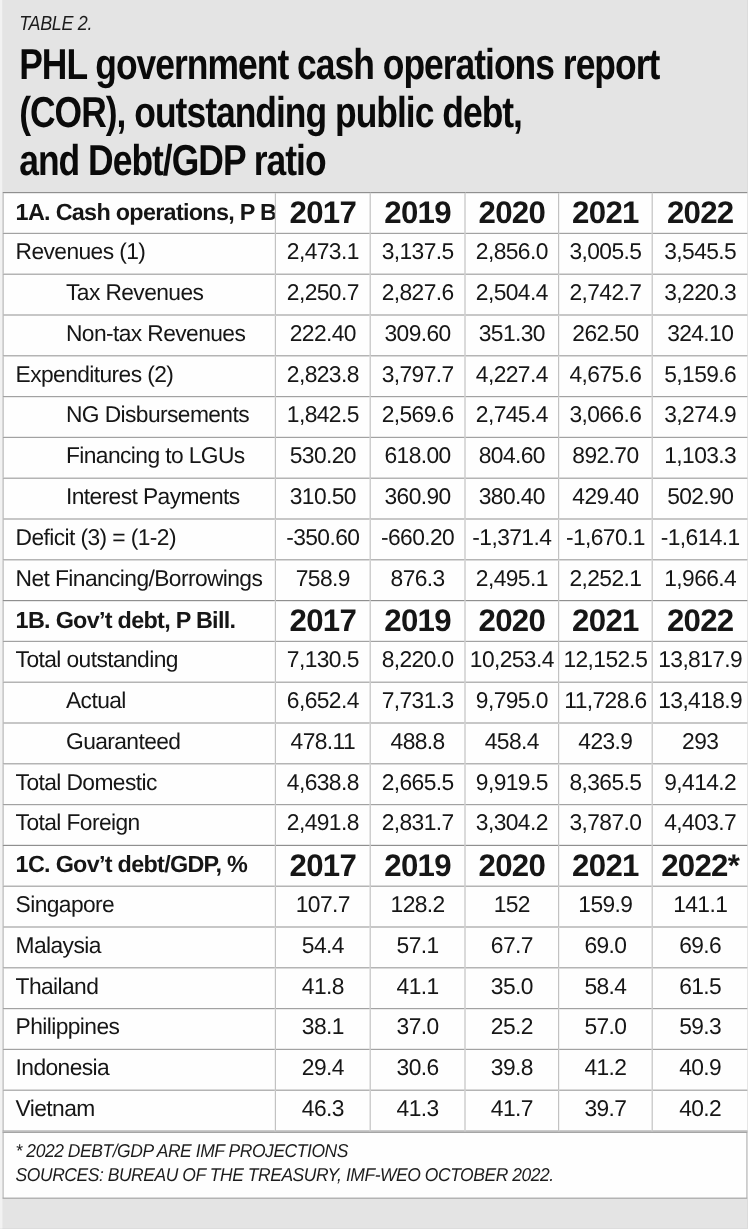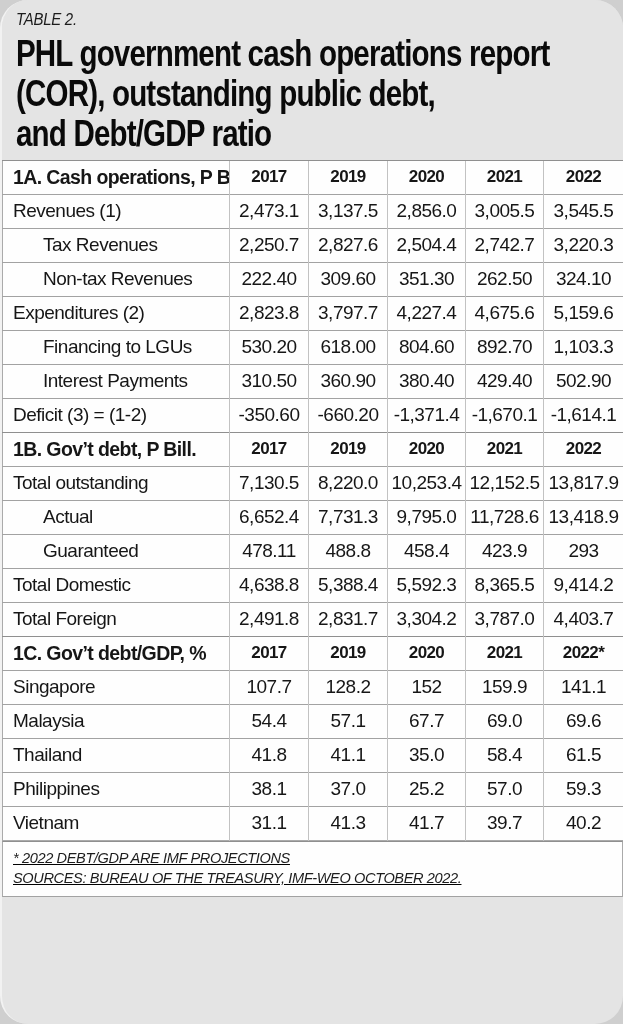--- a/index.html
+++ b/index.html
@@ -6,21 +6,20 @@
   html, body { background: #cfcfcf; }
   body { font-family: "Liberation Sans", sans-serif; }
 
   .page {
     width: 623px;
     height: 1024px;
     background: #e4e4e4;
     overflow: hidden;
     position: relative;
     border-left: 2px solid #f2f2f2;
-    border-radius: 28px;
   }
 
   
   .title-block {
     padding: 10px 16px 6px 14px;
     background: #e4e4e4;
   }
   .table-label {
     font-style: italic;
     font-size: 17px;
@@ -56,40 +55,39 @@
     color: #161616;
     border-top: 1px solid #a2a2a2;
     border-left: 1px solid #c2c2c2;
     background: #fefefe;
     vertical-align: middle;
     white-space: nowrap;
     overflow: hidden;
   }
   .data-table td:first-child { border-left: none; }
   .data-table td.label { text-align: left; padding-left: 10px; }
-  .data-table td.label.indent { padding-left: 40px; }
+  .data-table td.label.indent { padding-left: 52px; }
   .data-table td.num { text-align: center; }
   .data-table tr.section-row td {
     font-weight: bold;
-    font-size: 17px;
+    font-size: 26px;
     letter-spacing: -0.6px;
     border-top: 1px solid #8f8f8f;
   }
   .data-table tr.section-row td.label { font-size: 19.5px; }
 
   
   .footnotes {
     width: 621px;
     background: #fefefe;
     border-left: 1px solid #aaaaaa;
     border-right: 1px solid #aaaaaa;
     border-top: 1px solid #8f8f8f;
     border-bottom: 1px solid #a2a2a2;
     padding: 6px 10px 8px 10px;
-    text-decoration: underline;
   }
   .footnote-line {
     font-style: italic;
     font-size: 15.5px;
     letter-spacing: -0.4px;
     line-height: 1.28;
     color: #1c1c1c;
     transform: scaleX(0.94);
     transform-origin: 0 0;
     white-space: nowrap;
@@ -153,20 +151,28 @@
         </tr>
         <tr>
           <td class="label">Expenditures (2)</td>
           <td class="num">2,823.8</td>
           <td class="num">3,797.7</td>
           <td class="num">4,227.4</td>
           <td class="num">4,675.6</td>
           <td class="num">5,159.6</td>
         </tr>
         <tr>
+          <td class="label indent">NG Disbursements</td>
+          <td class="num">1,842.5</td>
+          <td class="num">2,569.6</td>
+          <td class="num">2,745.4</td>
+          <td class="num">3,066.6</td>
+          <td class="num">3,274.9</td>
+        </tr>
+        <tr>
           <td class="label indent">Financing to LGUs</td>
           <td class="num">530.20</td>
           <td class="num">618.00</td>
           <td class="num">804.60</td>
           <td class="num">892.70</td>
           <td class="num">1,103.3</td>
         </tr>
         <tr>
           <td class="label indent">Interest Payments</td>
           <td class="num">310.50</td>
@@ -175,20 +181,28 @@
           <td class="num">429.40</td>
           <td class="num">502.90</td>
         </tr>
         <tr>
           <td class="label">Deficit (3) = (1-2)</td>
           <td class="num">-350.60</td>
           <td class="num">-660.20</td>
           <td class="num">-1,371.4</td>
           <td class="num">-1,670.1</td>
           <td class="num">-1,614.1</td>
+        </tr>
+        <tr>
+          <td class="label">Net Financing/Borrowings</td>
+          <td class="num">758.9</td>
+          <td class="num">876.3</td>
+          <td class="num">2,495.1</td>
+          <td class="num">2,252.1</td>
+          <td class="num">1,966.4</td>
         </tr>
         <tr class="section-row">
           <td class="label">1B. Gov’t debt, P Bill.</td>
           <td class="num">2017</td>
           <td class="num">2019</td>
           <td class="num">2020</td>
           <td class="num">2021</td>
           <td class="num">2022</td>
         </tr>
         <tr>
@@ -211,22 +225,22 @@
           <td class="label indent">Guaranteed</td>
           <td class="num">478.11</td>
           <td class="num">488.8</td>
           <td class="num">458.4</td>
           <td class="num">423.9</td>
           <td class="num">293</td>
         </tr>
         <tr>
           <td class="label">Total Domestic</td>
           <td class="num">4,638.8</td>
-          <td class="num">5,388.4</td>
-          <td class="num">5,592.3</td>
+          <td class="num">2,665.5</td>
+          <td class="num">9,919.5</td>
           <td class="num">8,365.5</td>
           <td class="num">9,414.2</td>
         </tr>
         <tr>
           <td class="label">Total Foreign</td>
           <td class="num">2,491.8</td>
           <td class="num">2,831.7</td>
           <td class="num">3,304.2</td>
           <td class="num">3,787.0</td>
           <td class="num">4,403.7</td>
@@ -265,22 +279,30 @@
         </tr>
         <tr>
           <td class="label">Philippines</td>
           <td class="num">38.1</td>
           <td class="num">37.0</td>
           <td class="num">25.2</td>
           <td class="num">57.0</td>
           <td class="num">59.3</td>
         </tr>
         <tr>
+          <td class="label">Indonesia</td>
+          <td class="num">29.4</td>
+          <td class="num">30.6</td>
+          <td class="num">39.8</td>
+          <td class="num">41.2</td>
+          <td class="num">40.9</td>
+        </tr>
+        <tr>
           <td class="label">Vietnam</td>
-          <td class="num">31.1</td>
+          <td class="num">46.3</td>
           <td class="num">41.3</td>
           <td class="num">41.7</td>
           <td class="num">39.7</td>
           <td class="num">40.2</td>
         </tr>
       </tbody>
   </table>
 
   <div class="footnotes">
     <div class="footnote-line">* 2022 DEBT/GDP ARE IMF PROJECTIONS</div>

